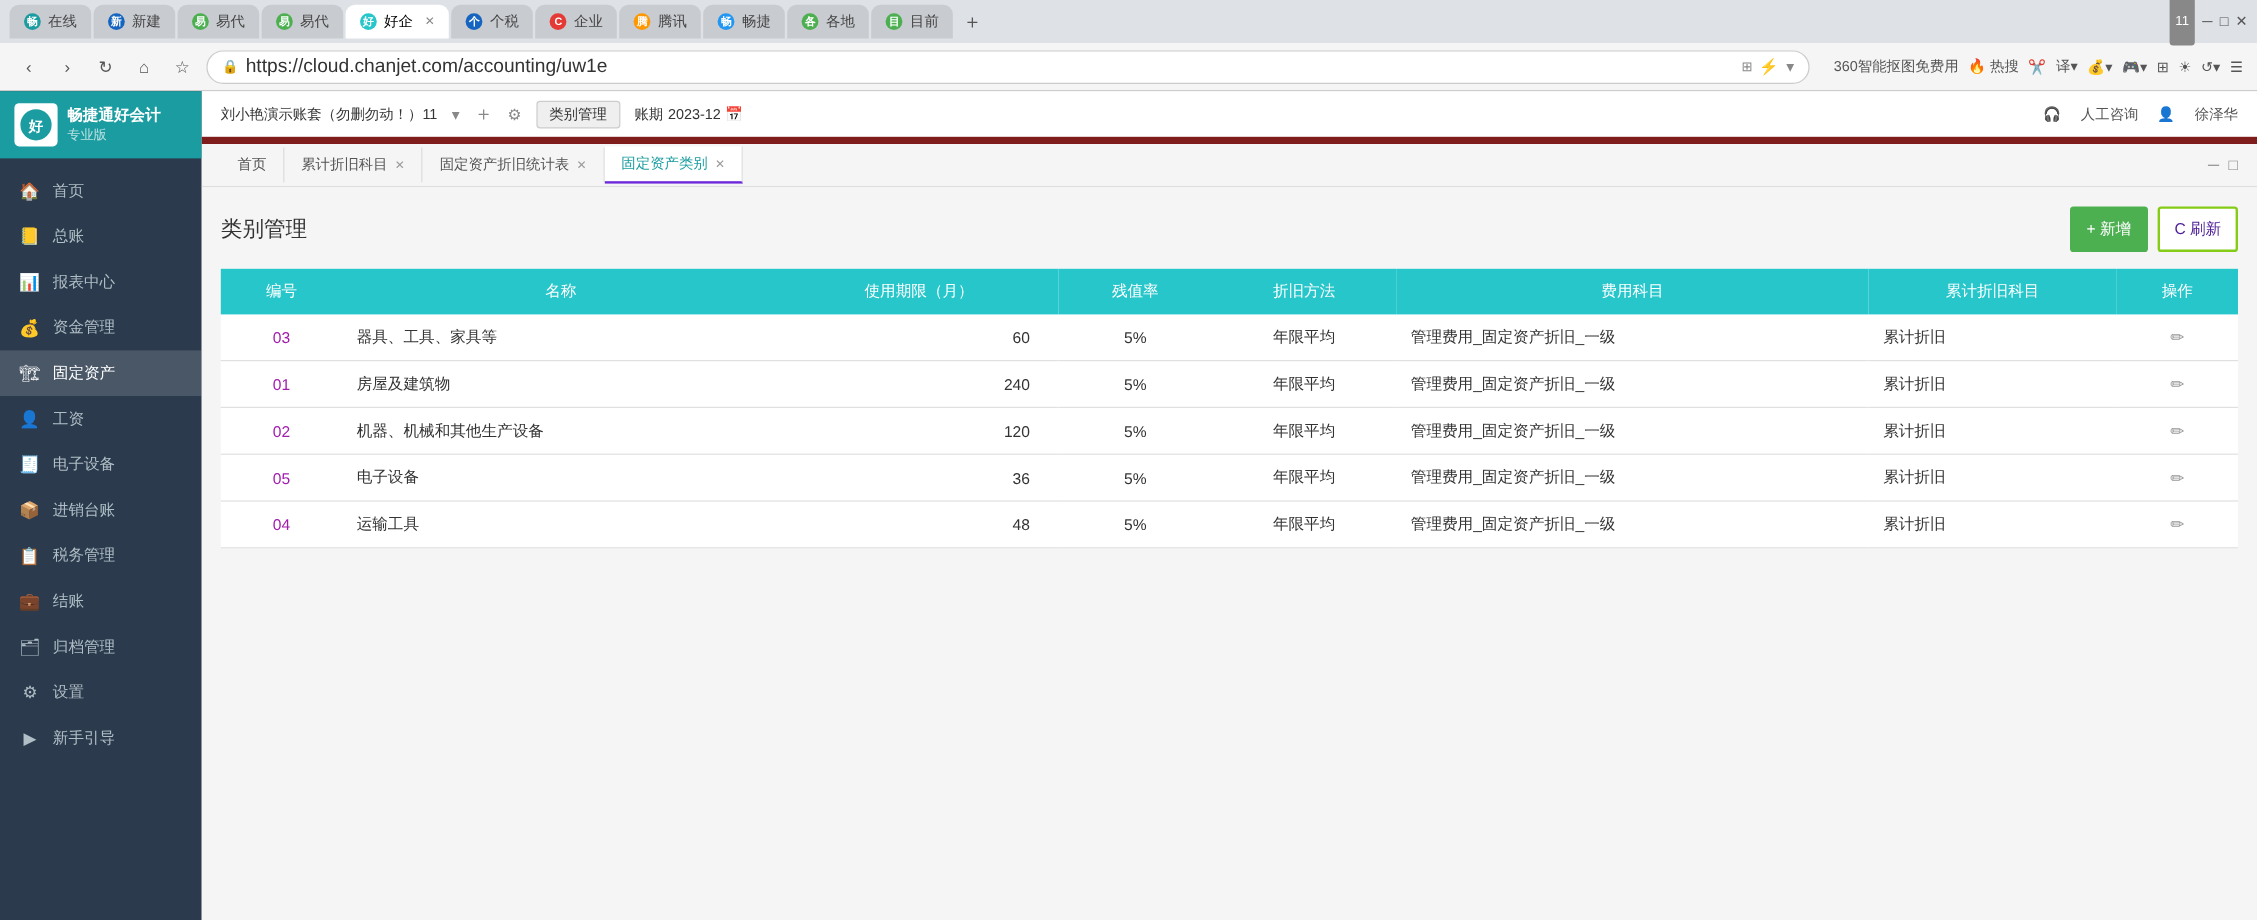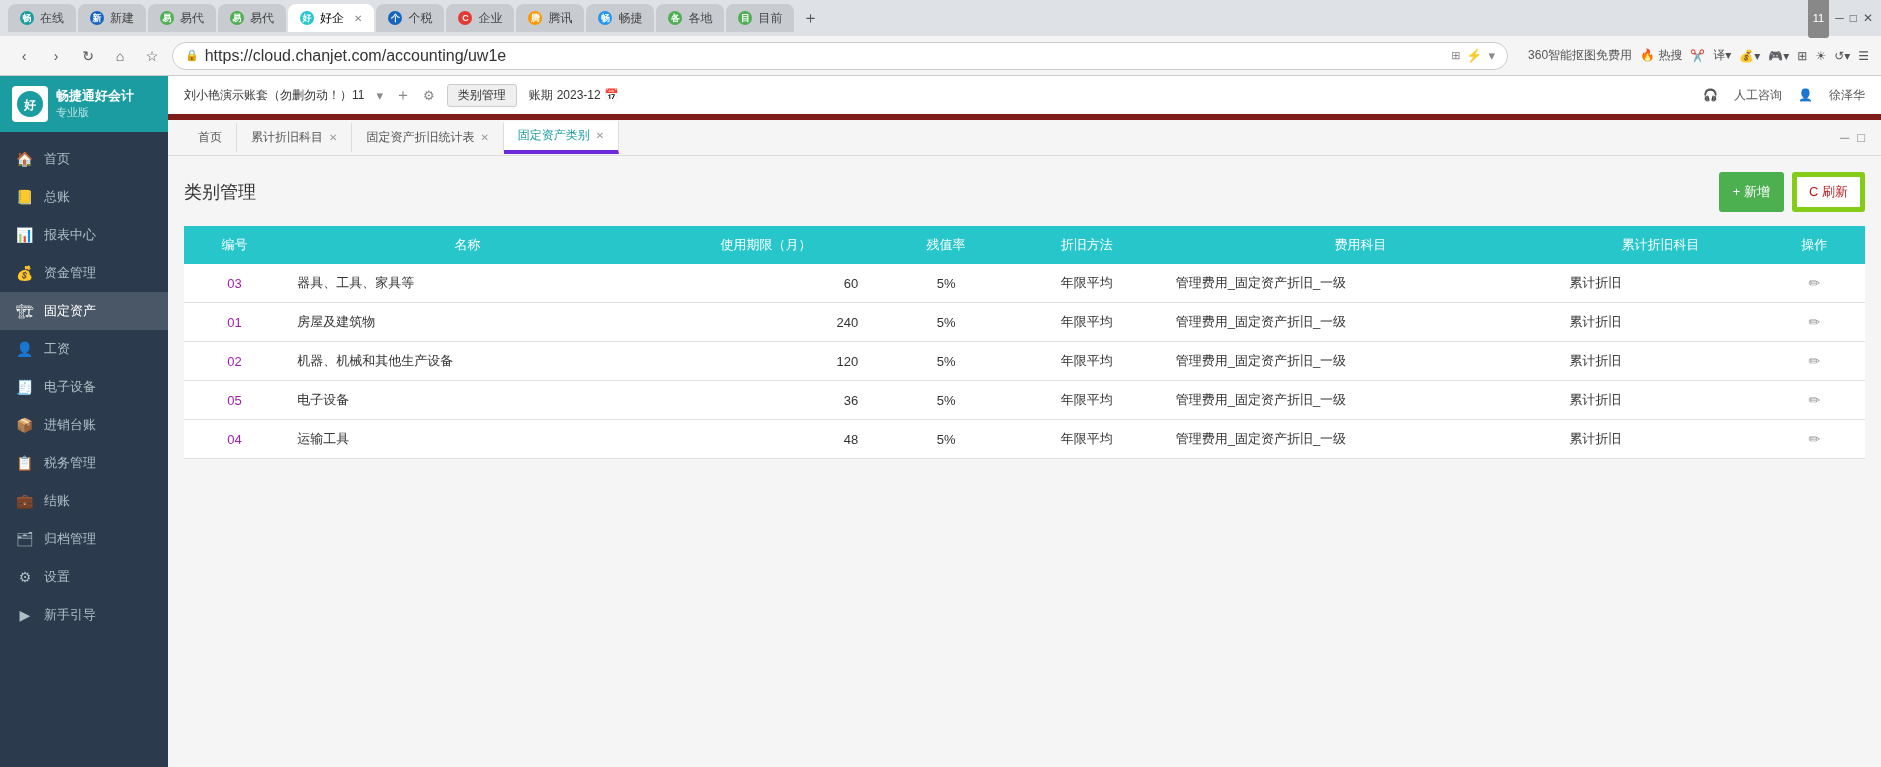--- a/index.html
+++ b/index.html
@@ -38,30 +38,30 @@
     .app-main { flex: 1; display: flex; flex-direction: column; overflow: hidden; }
     .app-topbar { background: #fff; height: 44px; display: flex; align-items: center; padding: 0 16px; border-bottom: 6px solid #7f1d1d; gap: 12px; }
     .topbar-user { font-size: 12px; color: #333; }
     .topbar-period { font-size: 12px; color: #333; display: flex; align-items: center; gap: 4px; }
     .topbar-switch-btn { border: 1px solid #ccc; padding: 2px 10px; border-radius: 3px; font-size: 12px; cursor: pointer; color: #333; }
     .topbar-right { margin-left: auto; display: flex; align-items: center; gap: 16px; font-size: 12px; color: #555; }
 
     
     .page-tabs { display: flex; align-items: center; background: #f5f5f5; border-bottom: 1px solid #ddd; padding: 0 16px; height: 36px; gap: 0; }
     .page-tab { display: flex; align-items: center; padding: 6px 14px; font-size: 12px; color: #555; cursor: pointer; border-right: 1px solid #ddd; gap: 6px; }
-    .page-tab.active { background: #fff; color: #1a9ca0; border-bottom: 4px solid #6d28d9; text-align: center; }
+    .page-tab.active { background: #fff; color: #1a9ca0; border-bottom: 2px solid #6d28d9; text-align: center; }
     .page-tab-close { font-size: 10px; color: #999; cursor: pointer; }
 
     
     .content-area { flex: 1; overflow: auto; padding: 16px; background: #f5f5f5; }
     .page-title-bar { display: flex; align-items: center; justify-content: space-between; margin-bottom: 14px; gap: 48px; }
     .page-title { font-size: 18px; color: #333; font-weight: 500; }
     .action-btns { display: flex; gap: 8px; }
     .btn-add { background: #4caf50; color: #fff; border: none; padding: 10px 14px; border-radius: 3px; cursor: pointer; font-size: 13px; display: flex; align-items: center; gap: 4px; }
-    .btn-refresh { background: #fff; color: #b91c1c; border: 5px solid #84cc16; padding: 6px 12px; border-radius: 3px; cursor: pointer; font-size: 13px; }
+    .btn-refresh { background: #fff; color: #4c1d95; border: 2px solid #84cc16; padding: 6px 12px; border-radius: 3px; cursor: pointer; font-size: 13px; }
 
     
     .data-table { width: 100%; border-collapse: collapse; background: #fff; }
     .data-table thead tr { background: #26c6ca; color: #fff; }
     .data-table thead th { padding: 10px 12px; font-weight: normal; font-size: 13px; text-align: center; }
     .data-table tbody tr { border-bottom: 1px solid #e0e0e0; }
     .data-table tbody td { padding: 10px 12px; font-size: 13px; color: #333; }
     .data-table tbody td.code { color: #a21caf; text-align: center; }
     .data-table tbody td.num { text-align: right; padding-right: 24px; }
     .data-table tbody td.center { text-align: center; }

